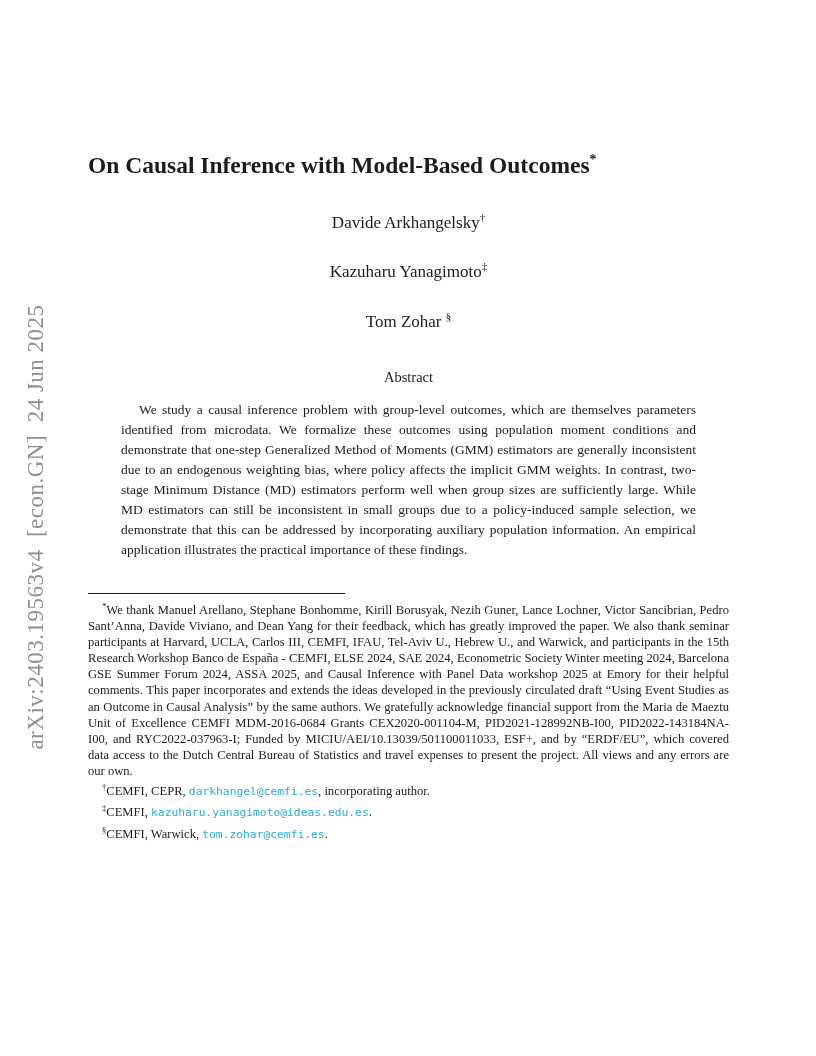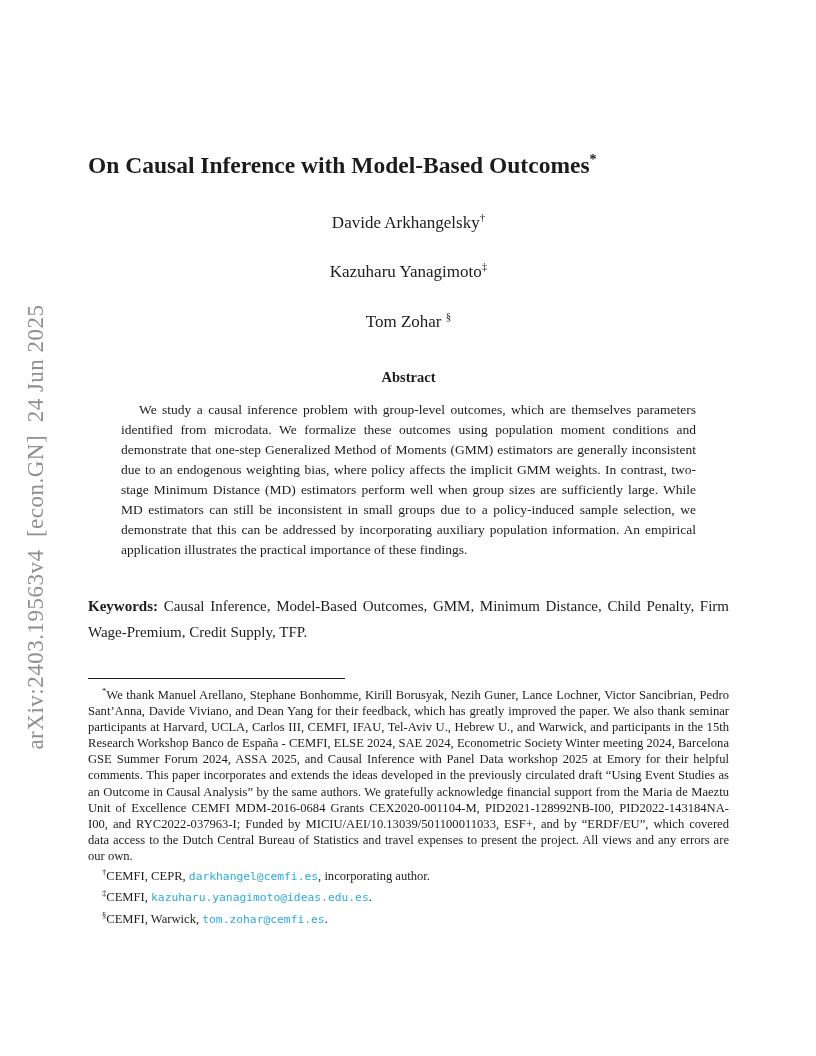--- a/index.html
+++ b/index.html
@@ -39,21 +39,21 @@
   }
   .title sup { font-size: 14px; }
   .authors { margin-top: 27px; text-align: center; }
   .author-line { font-size: 17px; line-height: 21px; margin-bottom: 24px; }
   .author-line sup { font-size: 11px; }
   .date-line { margin-top: 29px; text-align: center; font-size: 17px; }
   .abstract-heading {
     margin-top: 37px;
     text-align: center;
     font-size: 14.5px;
-    font-weight: bold;
+    font-weight: normal;
   }
   .abstract-body {
     margin: 14px 33px 0 33px;
     font-size: 13.5px;
     line-height: 20px;
     text-align: justify;
     text-indent: 18px;
   }
   .keywords {
     margin-top: 33px;
@@ -98,21 +98,20 @@
       <div class="author-line"><span>Davide Arkhangelsky</span><sup>†</sup></div>
       <div class="author-line"><span>Kazuharu Yanagimoto</span><sup>‡</sup></div>
       <div class="author-line"><span>Tom Zohar </span><sup>§</sup></div>
     </div>
 
 
     <div class="abstract-heading">Abstract</div>
 
     <p class="abstract-body">We study a causal inference problem with group-level outcomes, which are themselves parameters identified from microdata. We formalize these outcomes using population moment conditions and demonstrate that one-step Generalized Method of Moments (GMM) estimators are generally inconsistent due to an endogenous weighting bias, where policy affects the implicit GMM weights. In contrast, two-stage Minimum Distance (MD) estimators perform well when group sizes are sufficiently large. While MD estimators can still be inconsistent in small groups due to a policy-induced sample selection, we demonstrate that this can be addressed by incorporating auxiliary population information. An empirical application illustrates the practical importance of these findings.</p>
 
-    <p class="keywords"><span class="kw-label">Keywords:</span><span> Causal Inference, Model-Based Outcomes, GMM, Minimum Distance, Child Penalty, Firm Wage-Premium, Credit Supply, TFP.</span></p>
 
     <hr class="footnote-rule">
 
     <div class="footnotes">
       <p><sup>*</sup><span>We thank Manuel Arellano, Stephane Bonhomme, Kirill Borusyak, Nezih Guner, Lance Lochner, Victor Sancibrian, Pedro Sant’Anna, Davide Viviano, and Dean Yang for their feedback, which has greatly improved the paper. We also thank seminar participants at Harvard, UCLA, Carlos III, CEMFI, IFAU, Tel-Aviv U., Hebrew U., and Warwick, and participants in the 15th Research Workshop Banco de España - CEMFI, ELSE 2024, SAE 2024, Econometric Society Winter meeting 2024, Barcelona GSE Summer Forum 2024, ASSA 2025, and Causal Inference with Panel Data workshop 2025 at Emory for their helpful comments. This paper incorporates and extends the ideas developed in the previously circulated draft “Using Event Studies as an Outcome in Causal Analysis” by the same authors. We gratefully acknowledge financial support from the Maria de Maeztu Unit of Excellence CEMFI MDM-2016-0684 Grants CEX2020-001104-M, PID2021-128992NB-I00, PID2022-143184NA-I00, and RYC2022-037963-I; Funded by MICIU/AEI/10.13039/501100011033, ESF+, and by “ERDF/EU”, which covered data access to the Dutch Central Bureau of Statistics and travel expenses to present the project. All views and any errors are our own.</span></p>
 
       <p><sup>†</sup><span>CEMFI, CEPR, </span><a href="#" class="email-link">darkhangel@cemfi.es</a><span>, incorporating author.</span></p>
 
       <p><sup>‡</sup><span>CEMFI, </span><a href="#" class="email-link">kazuharu.yanagimoto@ideas.edu.es</a><span>.</span></p>
 

